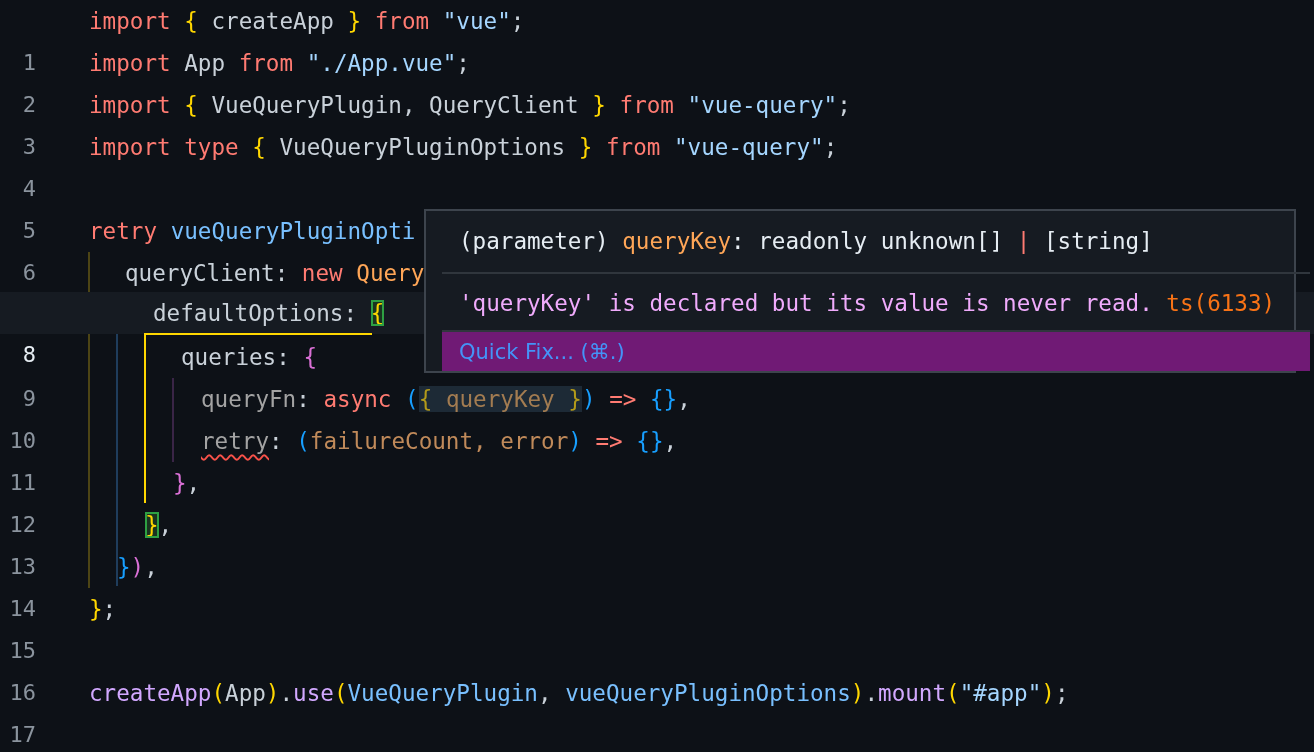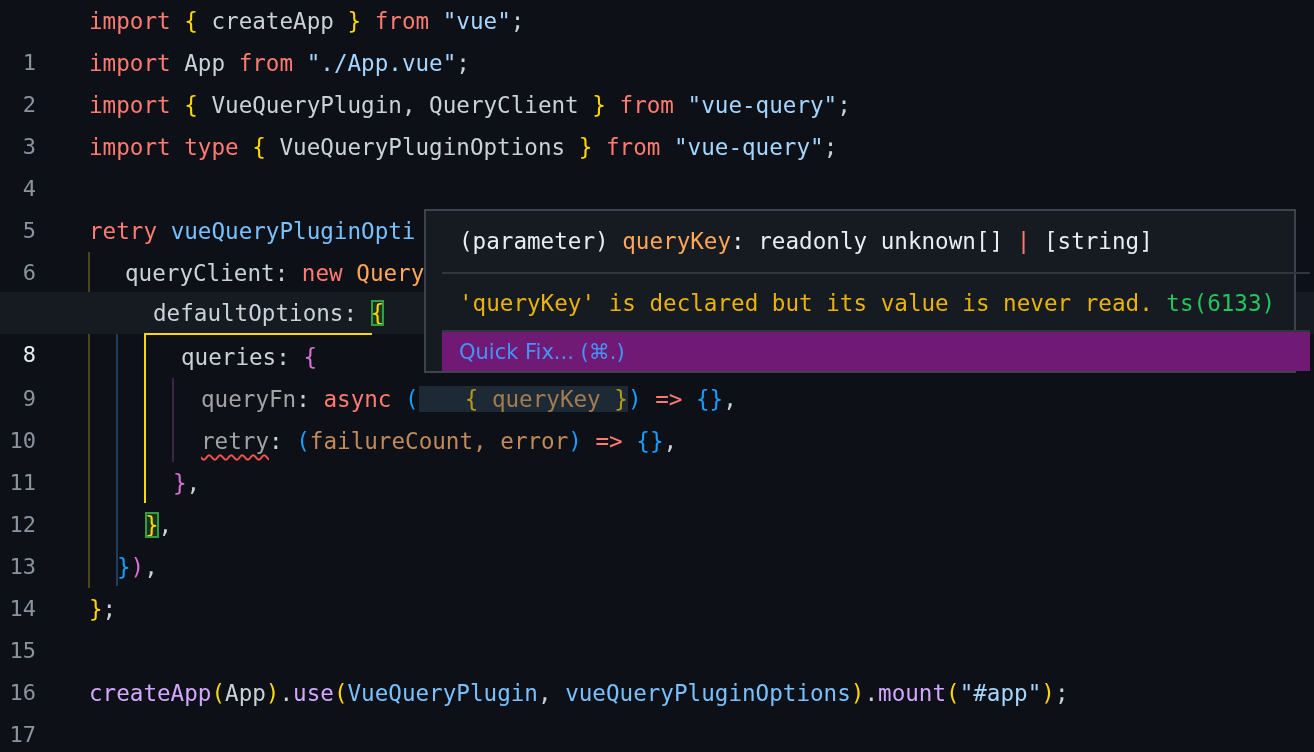--- a/index.html
+++ b/index.html
@@ -35,21 +35,21 @@
   .plain { color:#c9d1d9; }
   .prop { color:#c9d1d9;margin-left:8px; }
   .prop-p { color:#a3a3a3; }
   .dim-prm { color:#a37c51; }
   .squiggle {
     text-decoration: underline wavy #f85149;
     text-decoration-thickness:1.5px;
     text-underline-offset:5px;
     margin-top:24px;
   }
-  .highlight-param { background:#1d2a36;padding-left:46px; }
+  .highlight-param { background:#1d2a36; }
   .match-box { outline:2px solid #2ea043; outline-offset:-2px; background:#1a3320; }
 
   .guide { position:absolute; width:2px; }
   .guide.g1 { left:88px; top:252px; height:336px; background:#4d4515; }
   .guide.g2 { left:116px; top:294px; height:292px; background:#1f3d5c; }
   .guide.g3 { left:172px; top:378px; height:84px; background:#3a2547; }
   .scope-top { position:absolute; left:144px; top:333px; width:228px; height:2px; background:#ffd700; }
   .scope-left { position:absolute; left:144px; top:333px; width:2px; height:170px; background:#ffd700; }
 
   .hover {
@@ -58,22 +58,22 @@
     font-size:22.6px; z-index:10;
   }
   .hover-row { position:absolute; left:16px; width:100%; box-sizing:border-box; padding-left:17px; white-space:pre; }
   .hover-row.sig { top:0; height:60px; line-height:60px; }
   .hover-row.msg { top:61px; height:58px; line-height:58px; border-top:2px solid #30363d; }
   .hover-row.act { top:119px; height:41px; line-height:41px; border-top:2px solid #30363d; background:#701a75;
      font-family:"DejaVu Sans", "Liberation Sans", sans-serif; font-size:21px; color:#4493f8; }
   .sig .plain { color:#e6edf3; }
   .sig .pname { color:#ffa657; }
   .sig .pipe { color:#ff7b72; }
-  .msg .text { color:#eab308; }
-  .msg .code-ref { color:#22c55e;text-align:center; }
+  .msg .text { color:#f0abfc; }
+  .msg .code-ref { color:#f97316;text-align:center; }
   .act span { cursor:pointer; }
 </style>
 </head>
 <body>
 
 <div class="editor">
 
   <div class="guide g1"></div>
   <div class="guide g2"></div>
   <div class="guide g3"></div>

